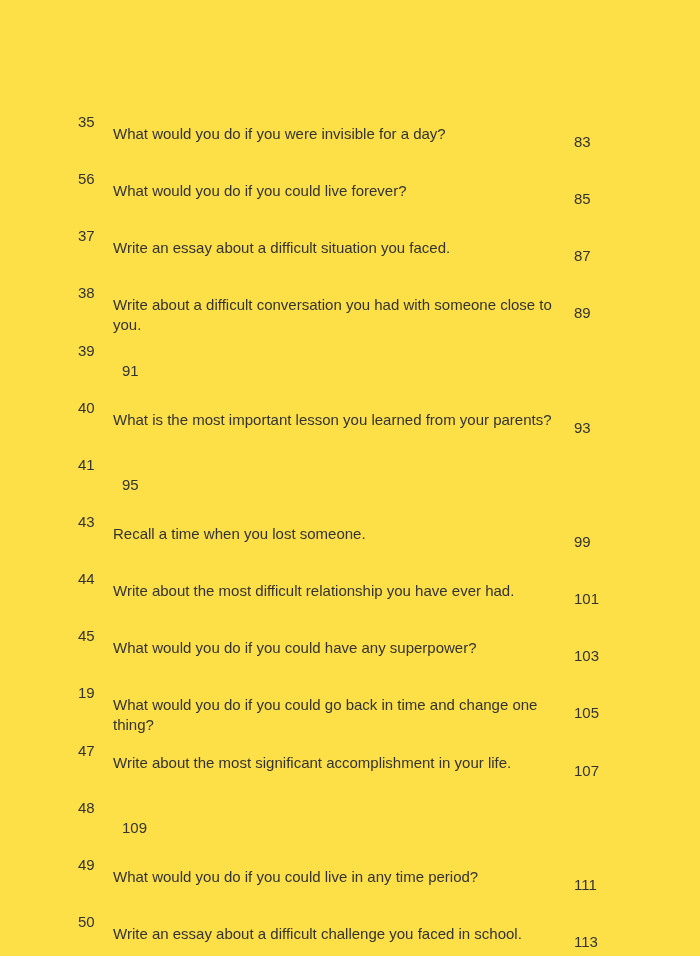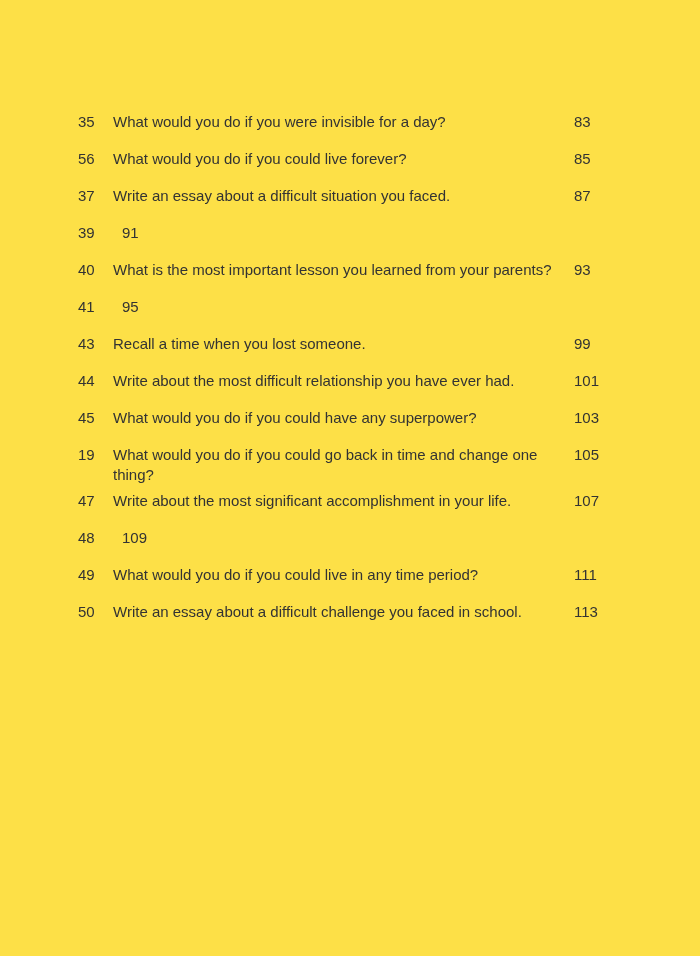--- a/index.html
+++ b/index.html
@@ -33,24 +33,26 @@
     line-height: 20px;
   }
   li.row.two-line {
     margin-bottom: 6px;
   }
   .num {
     flex: 0 0 35px;
   }
   .title {
     flex: 0 0 452px;
+    margin-top: 12px;
   }
   .pagenum {
     flex: 0 0 auto;
     padding-left: 9px;
+    margin-top: 20px;
   }
 </style>
 </head>
 <body>
 
 <div class="page">
   <ol class="toc" id="toc-list">
       <li class="row">
     <span class="num">35</span>
     <span class="title">What would you do if you were invisible for a day?</span>
@@ -58,20 +60,25 @@
   </li>
       <li class="row">
     <span class="num">56</span>
     <span class="title">What would you do if you could live forever?</span>
     <span class="pagenum">85</span>
   </li>
       <li class="row">
     <span class="num">37</span>
     <span class="title">Write an essay about a difficult situation you faced.</span>
     <span class="pagenum">87</span>
+  </li>
+      <li class="row two-line">
+    <span class="num">38</span>
+    <span class="title">Write about a difficult conversation you had with someone close to you.</span>
+    <span class="pagenum">89</span>
   </li>
       <li class="row">
     <span class="num">39</span>
     <span class="pagenum">91</span>
   </li>
       <li class="row">
     <span class="num">40</span>
     <span class="title">What is the most important lesson you learned from your parents?</span>
     <span class="pagenum">93</span>
   </li>

